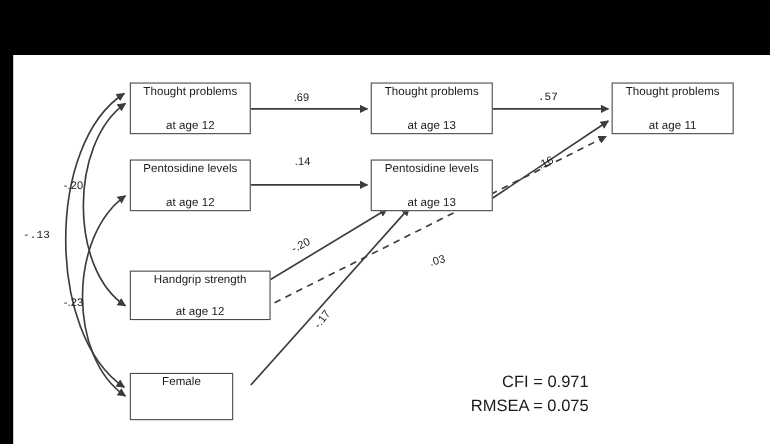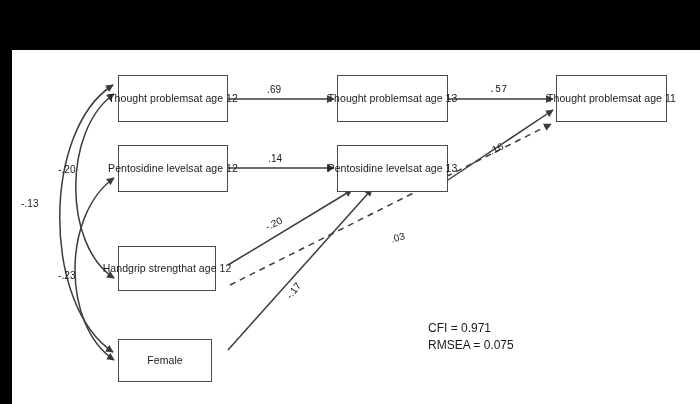--- a/index.html
+++ b/index.html
@@ -33,23 +33,23 @@
     top: 0;
     width: 700px;
     height: 404px;
   }
   .node-box {
     position: absolute;
     box-sizing: border-box;
     border: 1.3px solid #4a4a4a;
     background: #ffffff;
     display: flex;
-    flex-direction: row;
+    flex-direction: column;
     align-items: center;
-    justify-content: center;
+    justify-content: space-between;
     text-align: center;
     color: #1a1a1a;
     font-size: 10.5px;
     line-height: 1.35;
     letter-spacing: 0.05px;
   }
   .node-line { display: block; white-space: nowrap; }
   .edge-label {
     position: absolute;
     color: #1a1a1a;
@@ -57,25 +57,26 @@
     white-space: nowrap;
     letter-spacing: 0.1px;
   }
   .edge-label.rot-20 { transform: rotate(-27deg); transform-origin: left center; }
   .edge-label.rot-17 { transform: rotate(-52deg); transform-origin: left center; }
   .edge-label.rot-16 { transform: rotate(-26deg); transform-origin: left center; }
   .edge-label.rot-03 { transform: rotate(-16deg); transform-origin: left center; }
   #fit-stats {
     position: absolute;
     left: 428px;
-    top: 320px;
+    top: 337px;
     color: #1a1a1a;
-    font-size: 12px;
+    font-size: 15px;
     line-height: 1.45;
     white-space: nowrap;
+    text-align: right;
   }
   #fit-stats div { display: block; }
 </style>
 </head>
 <body>
 
 <div id="figure">
 
   <div id="canvas-white"></div>
 
@@ -116,21 +117,21 @@
   <div class="node-box" style="left:118px; top:75px; width:110px; height:47px;">
     <span class="node-line">Thought problems</span>
     <span class="node-line">at age 12</span>
   </div>
 
   <div class="node-box" style="left:118px; top:145px; width:110px; height:47px;">
     <span class="node-line">Pentosidine levels</span>
     <span class="node-line">at age 12</span>
   </div>
 
-  <div class="node-box" style="left:118px; top:246px; width:98px; height:45px;">
+  <div class="node-box" style="left:118px; top:246px; width:128px; height:45px;">
     <span class="node-line">Handgrip strength</span>
     <span class="node-line">at age 12</span>
   </div>
 
   <div class="node-box" style="left:118px; top:339px; width:94px; height:43px;">
     <span class="node-line">Female</span>
   </div>
 
   <div class="node-box" style="left:337px; top:75px; width:111px; height:47px;">
     <span class="node-line">Thought problems</span>
@@ -142,33 +143,33 @@
     <span class="node-line">at age 13</span>
   </div>
 
   <div class="node-box" style="left:556px; top:75px; width:111px; height:47px;">
     <span class="node-line">Thought problems</span>
     <span class="node-line">at age 11</span>
   </div>
 
   <div class="edge-label" style="left:267px; top:84px;">.69</div>
 
-  <div class="edge-label" style="left:268px; top:153px;">.14</div>
+  <div class="edge-label" style="left:268px; top:142px;">.14</div>
 
   <div class="edge-label" style="left:489px; top:84px;font-family:Liberation Mono, monospace;">.57</div>
 
   <div class="edge-label rot-16" style="left:490px; top:146px;">.16</div>
 
   <div class="edge-label rot-20" style="left:266px; top:222px;">-.20</div>
 
   <div class="edge-label rot-17" style="left:288px; top:292px;">-.17</div>
 
   <div class="edge-label rot-03" style="left:391px; top:234px;">.03</div>
 
-  <div class="edge-label" style="left:21px; top:198px;">-.13</div>
+  <div class="edge-label" style="left:21px; top:209px;font-family:Liberation Mono, monospace;">-.13</div>
 
   <div class="edge-label" style="left:58px; top:164px;">-.20</div>
 
   <div class="edge-label" style="left:58px; top:270px;">-.23</div>
 
   <div id="fit-stats">
     <div>CFI = 0.971</div>
     <div>RMSEA = 0.075</div>
   </div>
 

